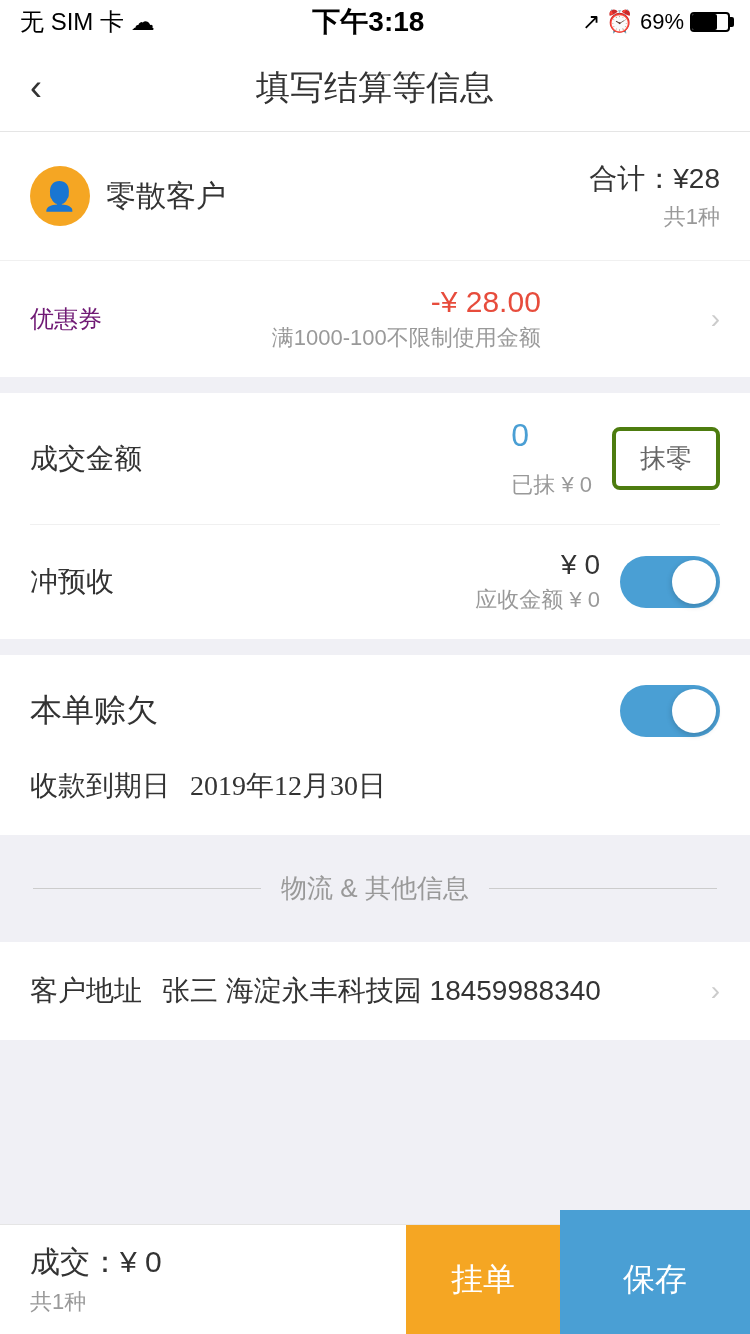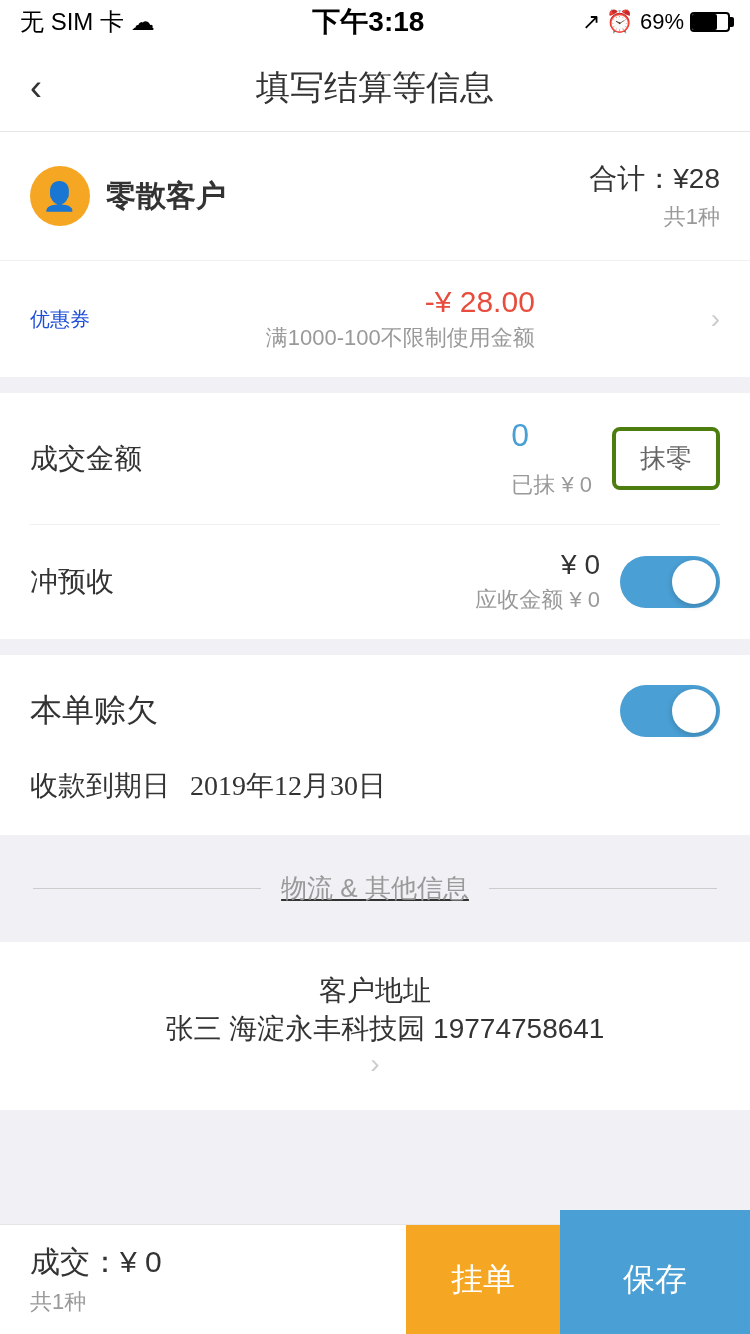--- a/index.html
+++ b/index.html
@@ -84,34 +84,34 @@
     .customer-left {
       display: flex; align-items: center; gap: 16px;
     }
     .customer-avatar {
       width: 60px; height: 60px;
       background: #f5a623;
       border-radius: 50%;
       display: flex; align-items: center; justify-content: center;
       font-size: 28px; color: #fff;
     }
-    .customer-name { font-size: 30px; color: #333; font-weight: bold; }
+    .customer-name { font-size: 30px; color: #333; }
     .customer-right { text-align: right; }
     .total-amount { font-size: 28px; color: #333; }
     .total-count { font-size: 22px; color: #999; margin-top: 4px; }
 
     
     .coupon-row {
       display: flex;
       align-items: center;
       justify-content: space-between;
       padding: 24px 30px;
       border-top: 1px solid #f0f0f0;
     }
-    .coupon-label { font-size: 20px; color: #1d4ed8; }
+    .coupon-label { font-size: 24px; color: #701a75; }
     .coupon-discount { font-size: 30px; color: #e74c3c; font-weight: 500; }
     .coupon-desc { font-size: 22px; color: #999; text-align: right; margin-top: 4px; }
     .coupon-right-col { text-align: right; }
     .chevron-right { font-size: 28px; color: #ccc; }
 
     
     .deal-section {
       background: #fff;
       margin-bottom: 16px;
     }
@@ -199,21 +199,20 @@
 
     
     .section-divider {
       background: #f0f0f5;
       padding: 20px 33px;
       display: flex;
       align-items: center;
       justify-content: center;
       gap: 20px;
       margin-bottom: 0;
-      text-decoration: underline;
     }
     .divider-line-h {
       flex: 1;
       height: 1px;
       background: #ccc;
     }
     .divider-text {
       font-size: 26px;
       color: #999;
     }
@@ -221,21 +220,20 @@
     
     .address-section {
       background: #fff;
       margin-top: 16px;
     }
     .address-row {
       display: flex;
       align-items: center;
       justify-content: space-between;
       padding: 30px 30px;
-      flex-direction: column;
     }
     .address-label { font-size: 28px; color: #333; flex-shrink: 0; }
     .address-value { font-size: 28px; color: #333; margin-left: 20px; flex: 1; }
     .address-right { display: flex; align-items: center; }
 
     
     .bottom-bar {
       position: fixed;
       bottom: 0;
       width: 750px;
@@ -359,21 +357,21 @@
 
   <div class="section-divider">
     <div class="divider-line-h"></div>
     <span class="divider-text">物流 &amp; 其他信息</span>
     <div class="divider-line-h"></div>
   </div>
 
   <div class="address-section">
     <div class="address-row">
       <div class="address-label">客户地址</div>
-      <div class="address-value">张三 海淀永丰科技园 19774758641</div>
+      <div class="address-value">张三 海淀永丰科技园 18459988340</div>
       <div class="address-right">
         <span class="chevron-right">›</span>
       </div>
     </div>
   </div>
 
 </div>
 
 <div class="bottom-bar">
   <div class="bottom-info">

